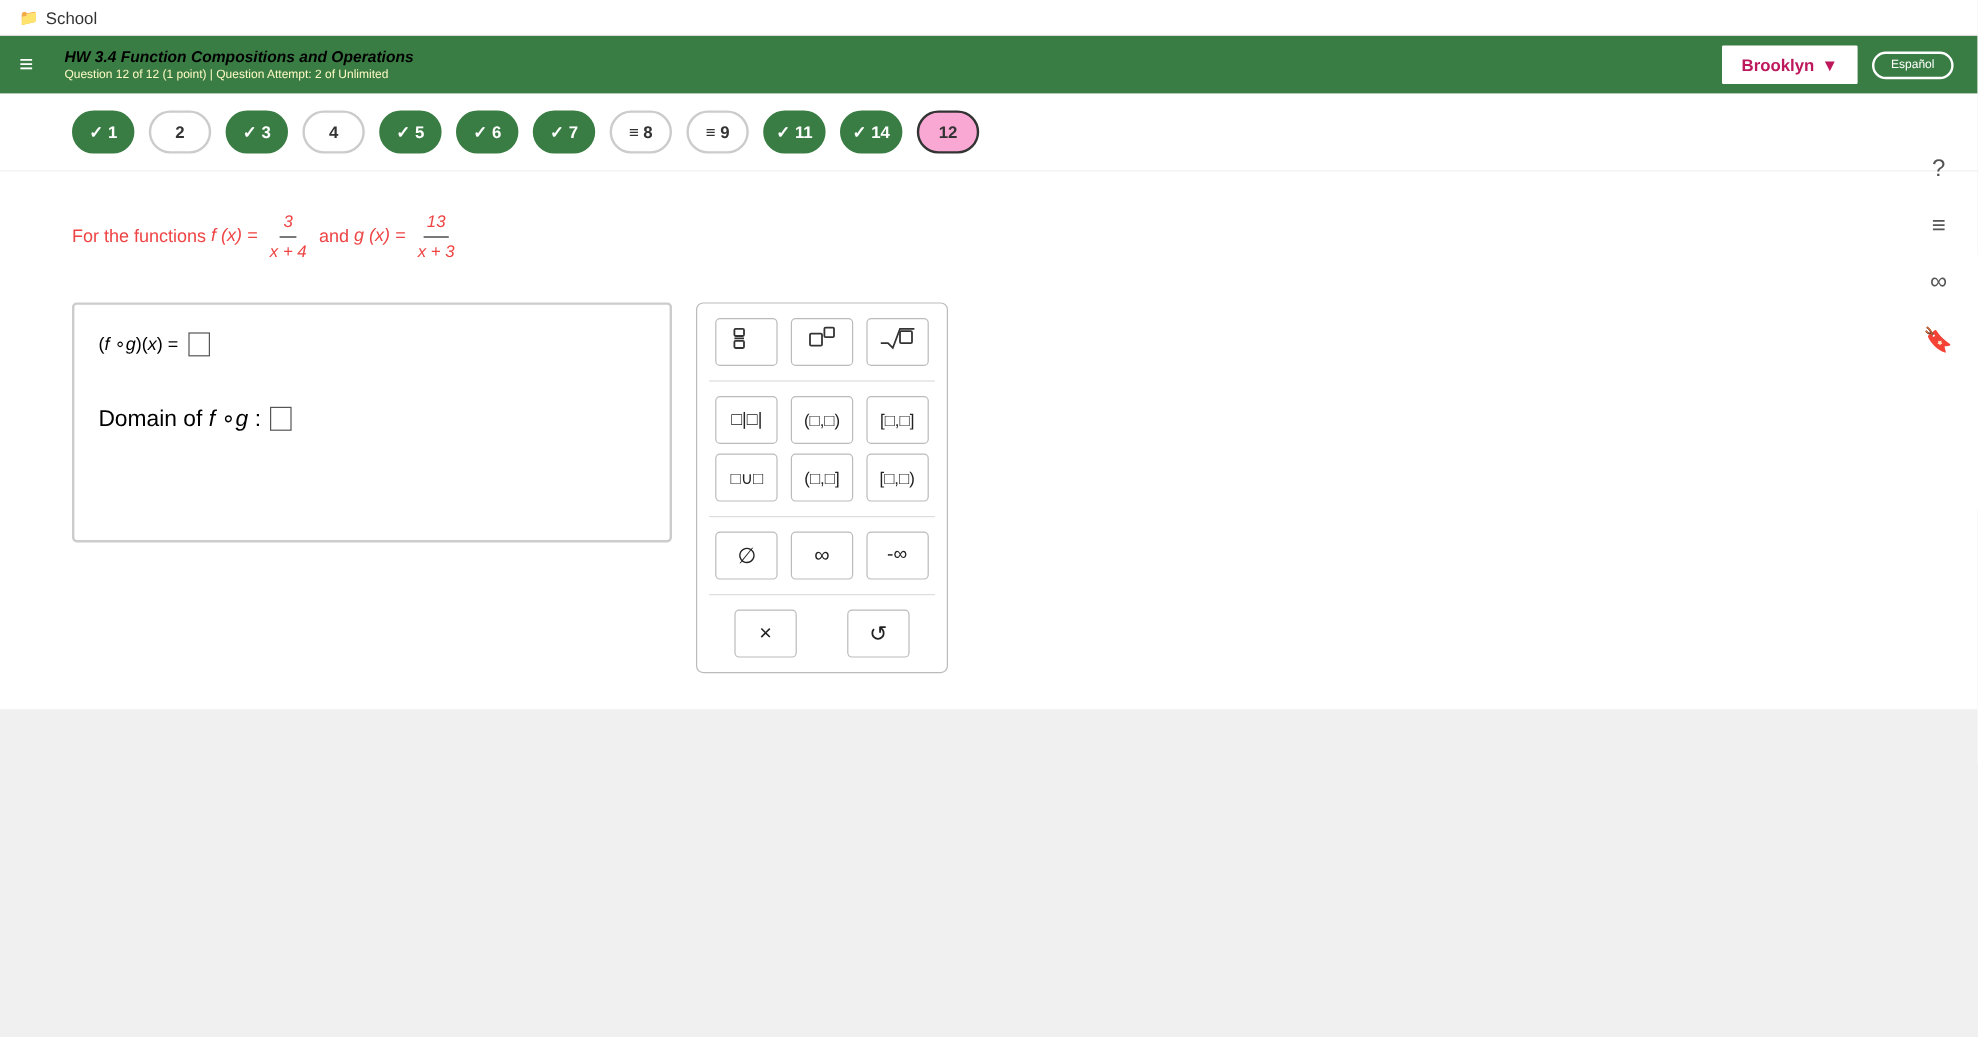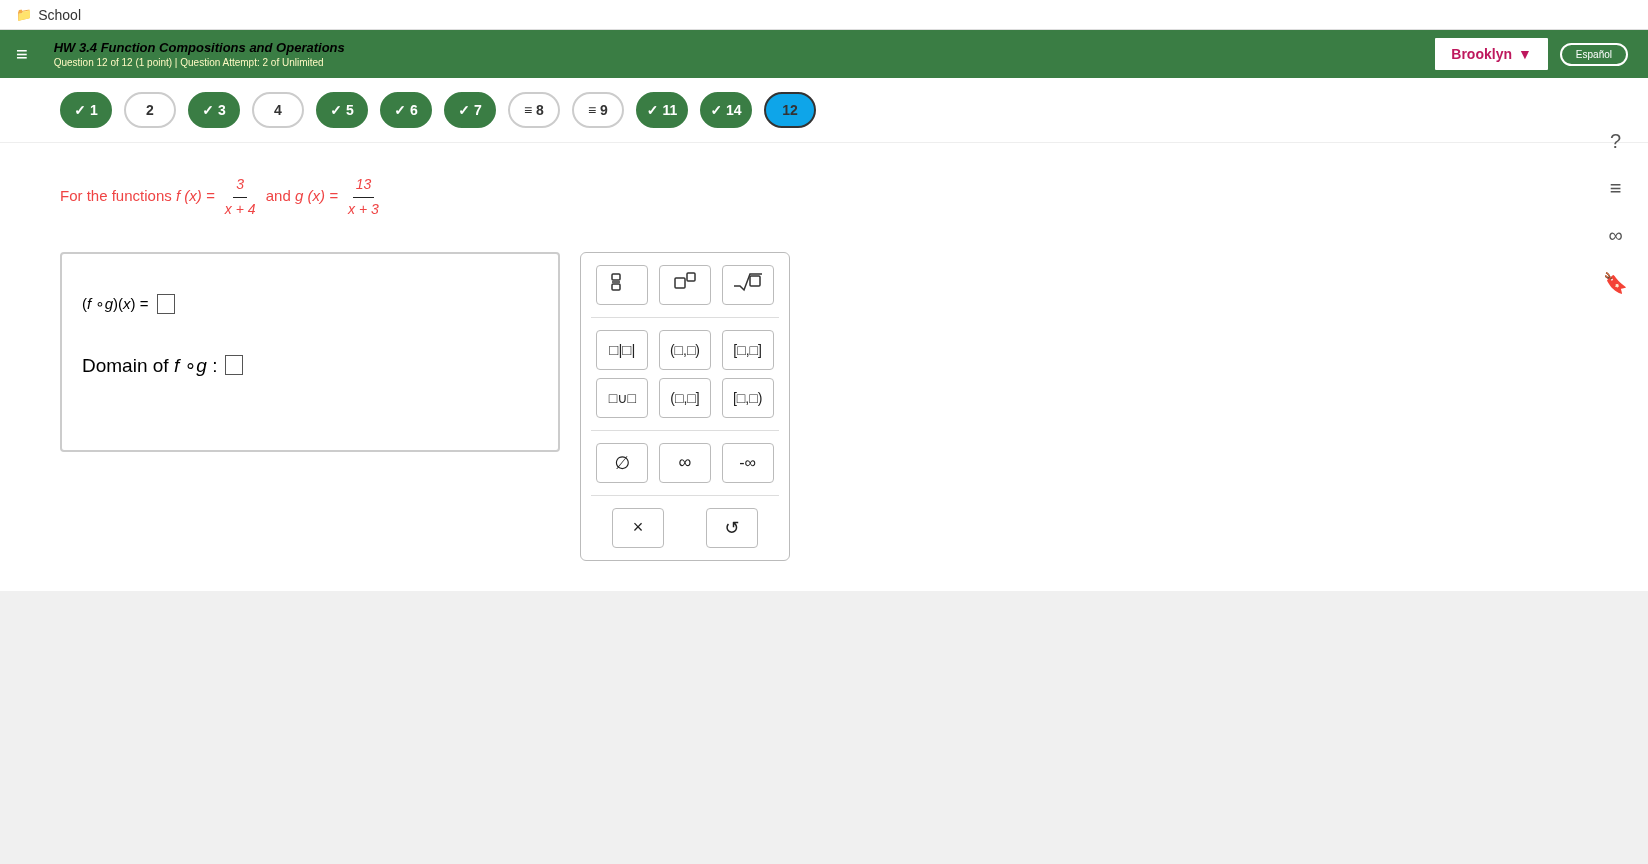--- a/index.html
+++ b/index.html
@@ -76,21 +76,21 @@
       justify-content: center;
       gap: 4px;
       cursor: pointer;
     }
     .q-btn.unanswered {
       background: #fff;
       color: #333;
       border: 2px solid #ccc;
     }
     .q-btn.current {
-      background: #0ea5e9;
+      background: #f9a8d4;
       color: #333;
       border: 2.5px solid #333;
     }
 
     
     .main-content {
       display: flex;
       padding: 30px 60px;
       gap: 30px;
       background: #fff;
@@ -106,21 +106,21 @@
     }
     .math-inline { font-style: italic; }
     .fraction { display: inline-flex; flex-direction: column; align-items: center; vertical-align: middle; margin: 0 3px; }
     .fraction .num { border-bottom: 1.5px solid #222; padding: 0 3px; font-size: 14px; }
     .fraction .den { padding: 0 3px; font-size: 14px; }
 
     
     .answer-box {
       border: 2px solid #ccc;
       border-radius: 4px;
-      padding: 40px 20px;
+      padding: 23px 20px;
       min-height: 200px;
       width: 500px;
       background: #fff;
     }
     .answer-row {
       display: flex;
       align-items: center;
       gap: 8px;
       font-size: 15px;
       margin-bottom: 40px;

